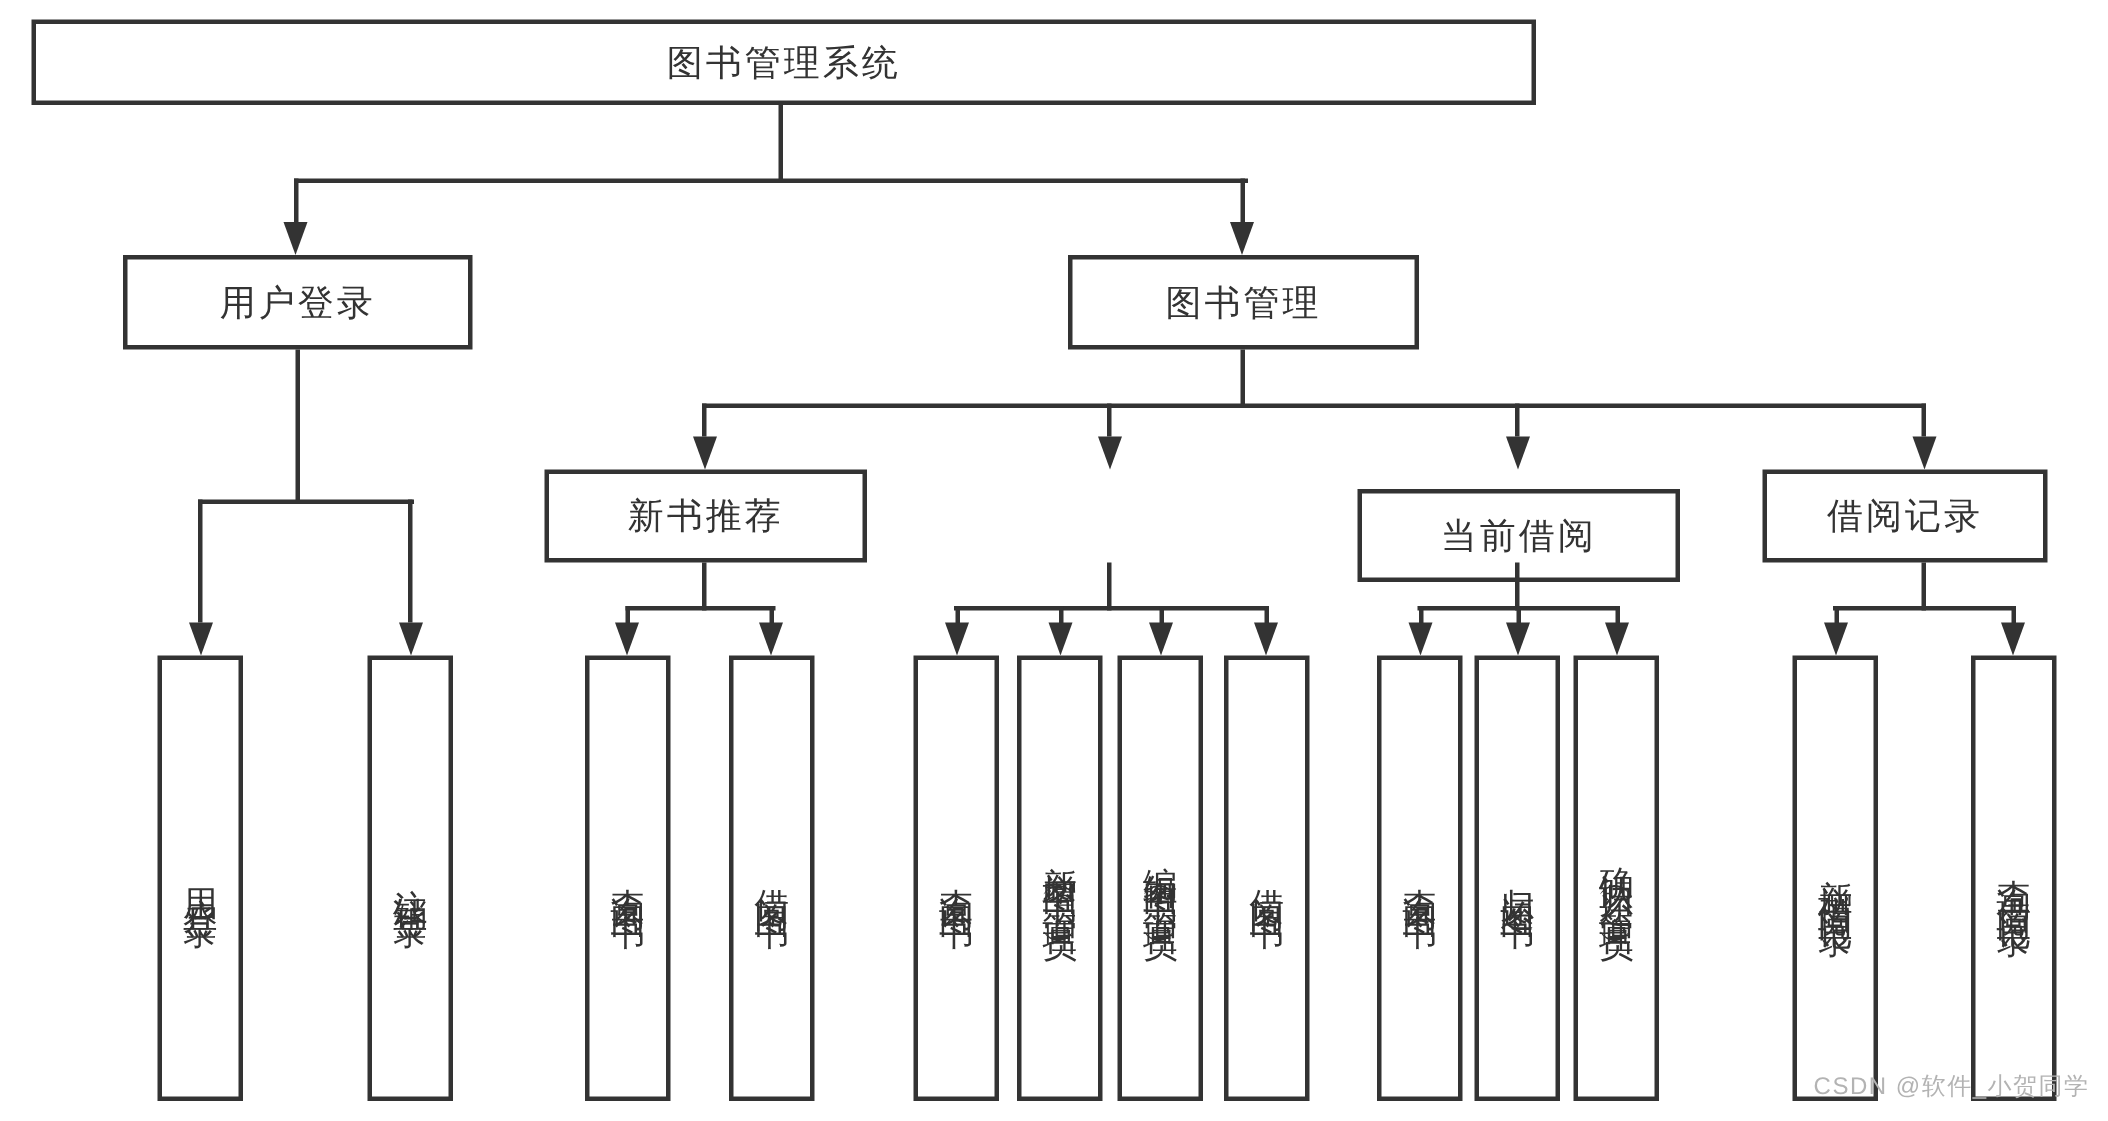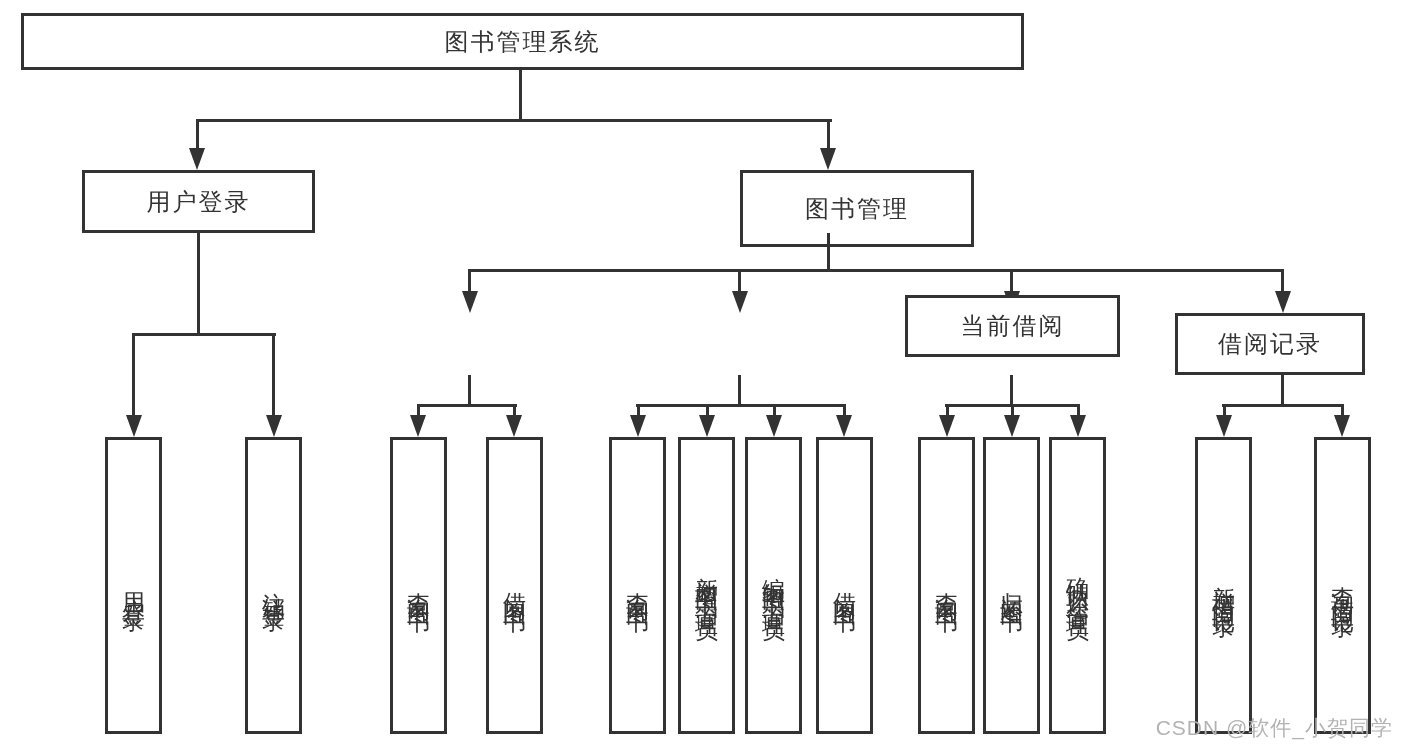--- a/index.html
+++ b/index.html
@@ -23,21 +23,21 @@
   }
   .vl{position:absolute;width:3px;background:#333333;}
   .hl{position:absolute;height:3px;background:#333333;}
   .ah{
     position:absolute;width:0;height:0;
     border-left:8px solid transparent;border-right:8px solid transparent;
     border-top:22px solid #333333;
   }
   .watermark{
     position:absolute;top:714px;right:12px;z-index:10;
-    font-size:21px;letter-spacing:1px;color:#b3b3b3;white-space:nowrap;
+    font-size:16px;letter-spacing:1px;color:#b3b3b3;white-space:nowrap;
   }
 </style>
 </head>
 <body>
 
 <div id="stage">
 
   <div class="node" style="left:21px;top:13px;width:1003px;height:57px">
     <span>图书管理系统</span>
   </div>
@@ -45,21 +45,21 @@
   <div class="vl" style="left:519px;top:70px;height:51px"></div>
   <div class="hl" style="left:196px;top:119px;width:636px"></div>
   <div class="vl" style="left:196px;top:119px;height:30px"></div>
   <div class="ah" style="left:189px;top:148px"></div>
   <div class="vl" style="left:827px;top:119px;height:30px"></div>
   <div class="ah" style="left:820px;top:148px"></div>
 
   <div class="node" style="left:82px;top:170px;width:233px;height:63px">
     <span>用户登录</span>
   </div>
-  <div class="node" style="left:740px;top:170px;width:234px;height:77px">
+  <div class="node" style="left:712px;top:170px;width:234px;height:63px">
     <span>图书管理</span>
   </div>
 
   <div class="vl" style="left:197px;top:233px;height:102px"></div>
   <div class="hl" style="left:132px;top:333px;width:144px"></div>
   <div class="vl" style="left:132px;top:333px;height:82px"></div>
   <div class="ah" style="left:126px;top:415px"></div>
   <div class="vl" style="left:272px;top:333px;height:82px"></div>
   <div class="ah" style="left:266px;top:415px"></div>
 
@@ -67,21 +67,24 @@
   <div class="hl" style="left:468px;top:269px;width:816px"></div>
   <div class="vl" style="left:468px;top:269px;height:22px"></div>
   <div class="ah" style="left:462px;top:291px"></div>
   <div class="vl" style="left:738px;top:269px;height:22px"></div>
   <div class="ah" style="left:732px;top:291px"></div>
   <div class="vl" style="left:1010px;top:269px;height:22px"></div>
   <div class="ah" style="left:1004px;top:291px"></div>
   <div class="vl" style="left:1281px;top:269px;height:22px"></div>
   <div class="ah" style="left:1275px;top:291px"></div>
 
-  <div class="node" style="left:905px;top:295px;width:215px;height:62px">
+  <div class="node" style="left:363px;top:313px;width:215px;height:62px">
+    <span>新书推荐</span>
+  </div>
+  <div class="node" style="left:905px;top:326px;width:215px;height:62px">
     <span>当前借阅</span>
   </div>
   <div class="node" style="left:1175px;top:313px;width:190px;height:62px">
     <span>借阅记录</span>
   </div>
 
   <div class="vl" style="left:468px;top:375px;height:32px"></div>
   <div class="vl" style="left:738px;top:375px;height:32px"></div>
   <div class="vl" style="left:1010px;top:375px;height:32px"></div>
   <div class="vl" style="left:1281px;top:375px;height:32px"></div>

